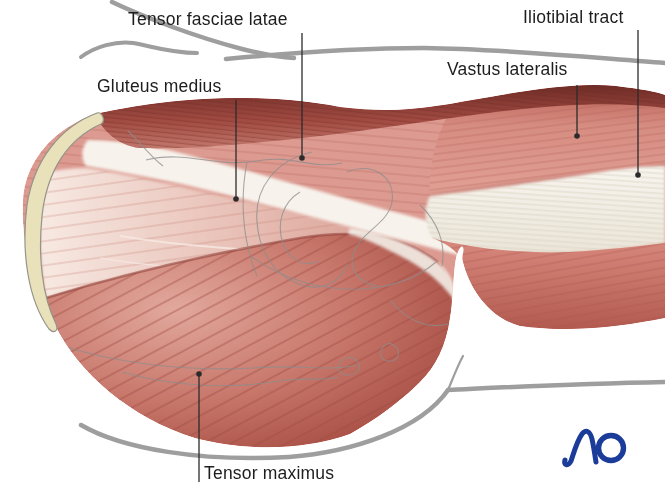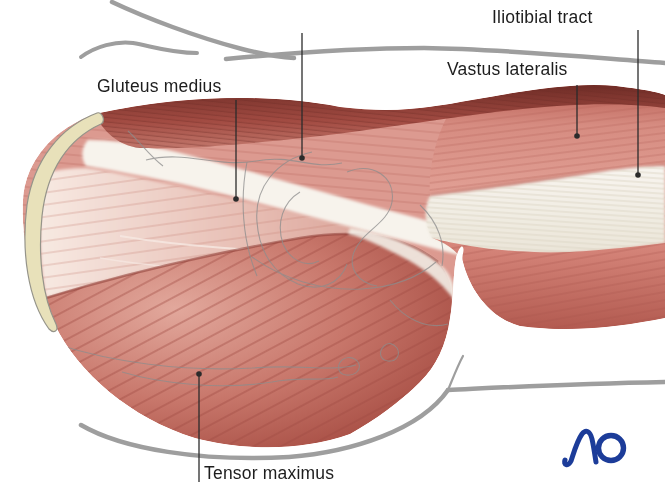--- a/index.html
+++ b/index.html
@@ -2,21 +2,21 @@
 <html><head>
 <meta charset="utf-8">
 <style>
   html,body{margin:0;padding:0;background:#ffffff;}
   #stage{position:relative;width:665px;height:493px;background:#fff;overflow:hidden;
          font-family:"Liberation Sans","DejaVu Sans",sans-serif;}
   #stage svg{position:absolute;left:0;top:0;}
   .lbl{position:absolute;font-size:17.5px;line-height:1.15;color:#1d1d1d;
        white-space:nowrap;letter-spacing:.2px;}
   #lbl-tensor{left:128px;top:9px;}
-  #lbl-iliotibial{left:492px;top:7px;}
+  #lbl-iliotibial{left:523px;top:7px;}
   #lbl-gmed{left:97px;top:76px;}
   #lbl-vastus{left:447px;top:59px;}
   #lbl-gmax{left:204px;top:463px;}
   #ao-logo{position:absolute;left:558px;top:420px;width:74px;height:52px;}
   .sr{position:absolute;width:1px;height:1px;overflow:hidden;clip:rect(0 0 0 0);}
 </style>
 </head>
 <body>
 
 <div id="stage">
@@ -187,20 +187,21 @@
         <line x1="577" y1="85" x2="577" y2="136"></line>
           <circle cx="577" cy="136" r="2.8" fill="#2b2b2b" stroke="none"></circle>
       </g>
       <g>
         <line x1="199" y1="482" x2="199" y2="374"></line>
           <circle cx="199" cy="374" r="2.8" fill="#2b2b2b" stroke="none"></circle>
       </g>
     </g>
   </svg>
 
+  <div class="lbl" id="lbl-tensor">Tensor fasciae latae</div>
   <div class="lbl" id="lbl-iliotibial">Iliotibial tract</div>
   <div class="lbl" id="lbl-gmed">Gluteus medius</div>
   <div class="lbl" id="lbl-vastus">Vastus lateralis</div>
   <div class="lbl" id="lbl-gmax">Tensor maximus</div>
 
   <div id="ao-logo">
     <span class="sr">AO</span>
     <svg width="74" height="52" viewBox="558 420 74 52">
       <g fill="none" stroke="#1c3c99" stroke-linecap="round">
         <path stroke-width="5" d="M565,460 C563,465 568,467 571,461 C574,452 577,441 582,434 C586,429 590,431 592,439 C594,448 595,456 596,462"></path>

